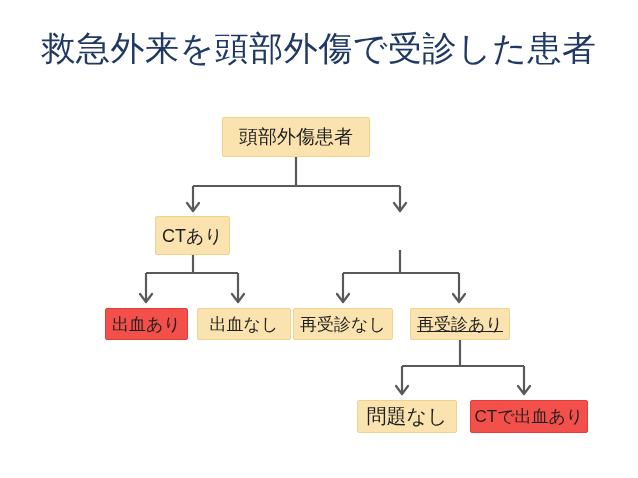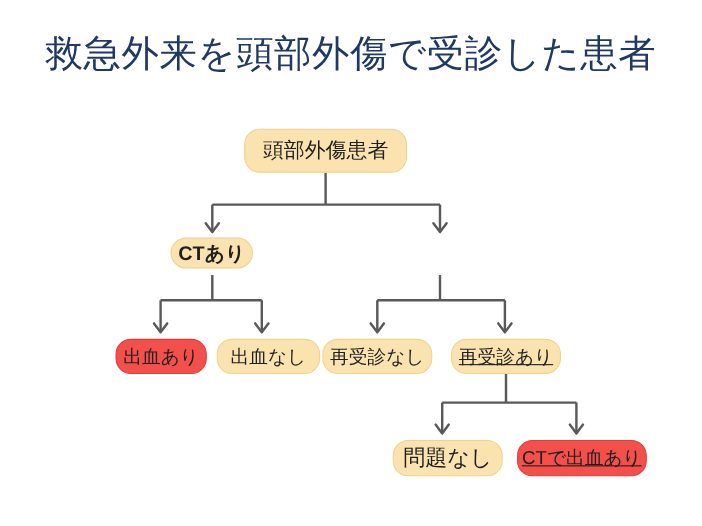--- a/index.html
+++ b/index.html
@@ -33,38 +33,38 @@
     left: 0;
   }
   .node {
     position: absolute;
     display: flex;
     align-items: center;
     justify-content: center;
     box-sizing: border-box;
     background: #FAE3AF;
     border: 1px solid #F0D48E;
-    border-radius: 14px;
+    border-radius: 2px;
     color: #1f1f1f;
     white-space: nowrap;
   }
   .node.highlight {
     background: #F4504B;
     border-color: #E03E39;
     text-align: right;
   }
   .n-root       { left: 222px; top: 117px; width: 148px; height: 40px; font-size: 19px; }
-  .n-ctyes      { left: 155px; top: 216px; width:  75px; height: 28px; font-size: 18px; font-weight: bold; }
+  .n-ctyes      { left: 155px; top: 216px; width:  75px; height: 39px; font-size: 18px; }
   .n-ctno       { left: 363px; top: 216px; width:  75px; height: 34px; font-size: 18px; }
   .n-bleedyes   { left: 105px; top: 308px; width:  83px; height: 32px; font-size: 17px; }
   .n-bleedno    { left: 197px; top: 308px; width:  94px; height: 32px; font-size: 17px; }
   .n-revisitno  { left: 293px; top: 308px; width: 100px; height: 32px; font-size: 17px; }
   .n-revisityes { left: 410px; top: 308px; width: 100px; height: 32px; font-size: 17px; text-decoration: underline; }
   .n-noproblem  { left: 357px; top: 400px; width: 100px; height: 33px; font-size: 20px; }
-  .n-ctbleed    { left: 470px; top: 400px; width: 118px; height: 33px; font-size: 17px; text-decoration: underline; }
+  .n-ctbleed    { left: 470px; top: 400px; width: 118px; height: 33px; font-size: 17px; }
 </style>
 </head>
 <body>
 
 <div class="slide">
 
   <h1 class="slide-title">救急外来を頭部外傷で受診した患者</h1>
 
   <svg class="connectors" width="638" height="478" viewBox="0 0 638 478">
     <defs>

